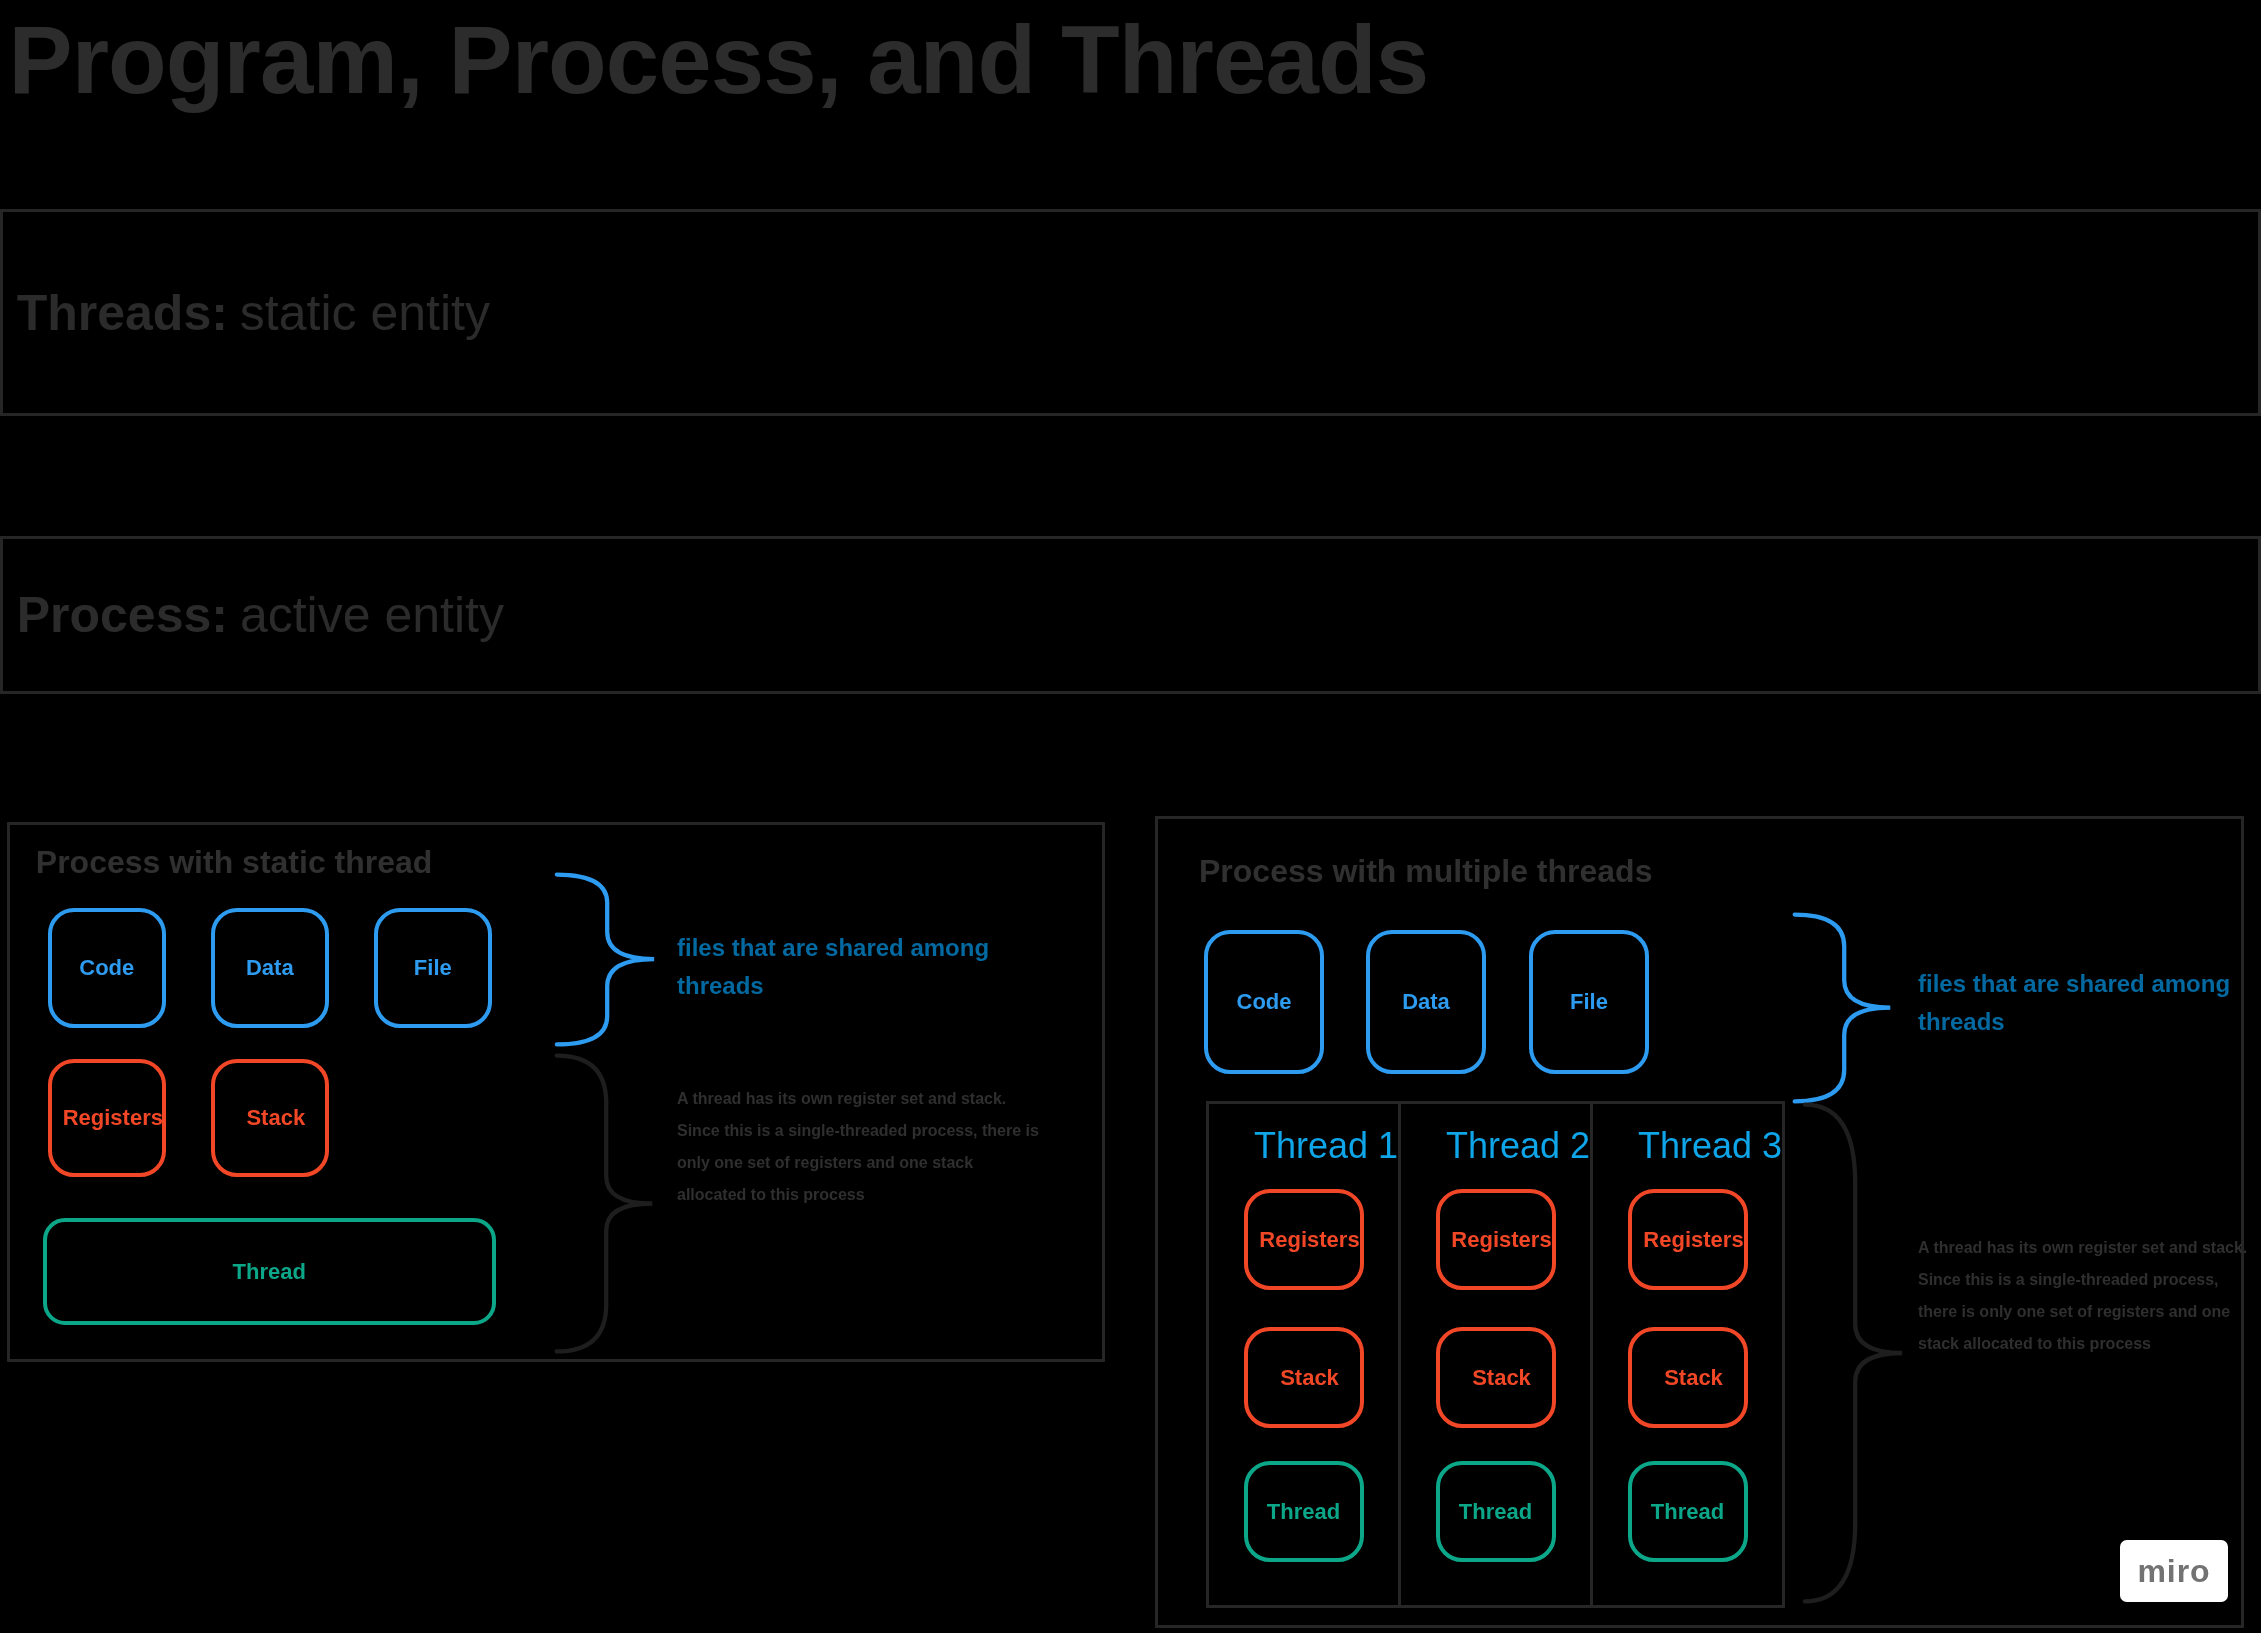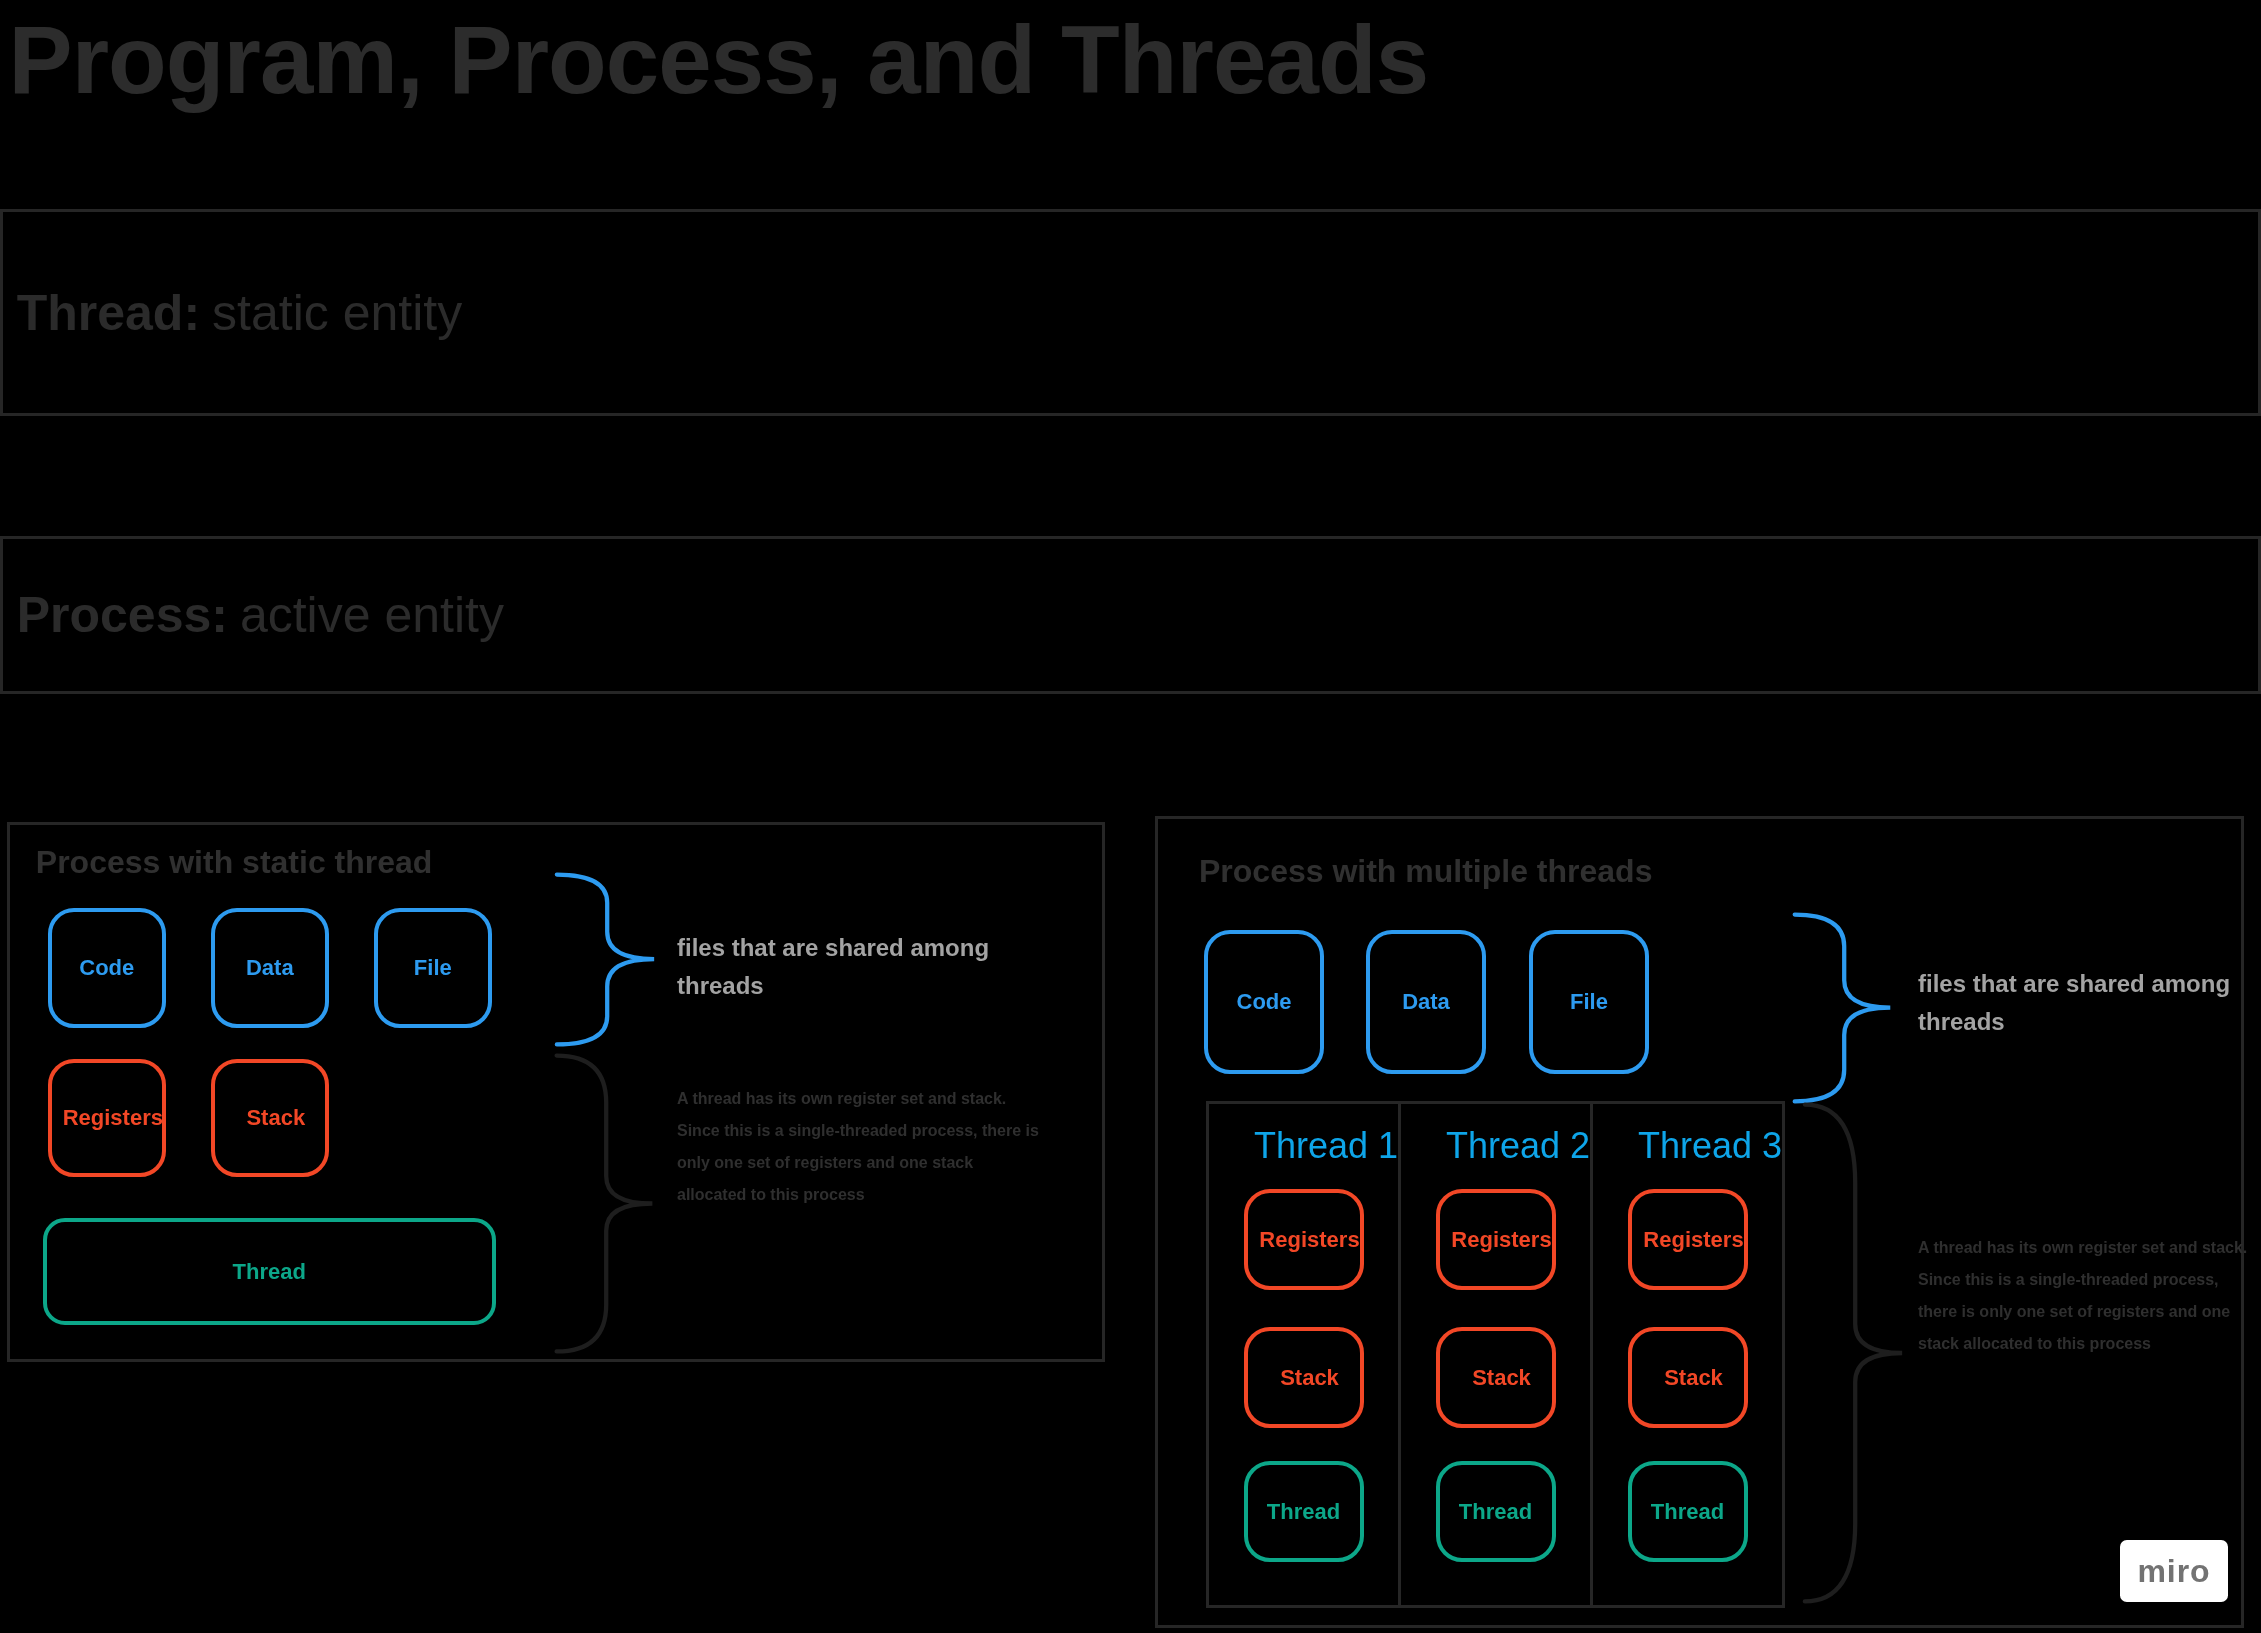--- a/index.html
+++ b/index.html
@@ -75,21 +75,21 @@
     position:absolute;top:20.5px;left:0;right:0;text-align:right;
     font-size:36px;font-weight:400;color:#0ea5e9;padding-left:32px;
   }
   .thread-col .node{left:50%;transform:translateX(-50%);width:120px;height:101px;}
   .thread-col .node.n1{top:85px;}
   .thread-col .node.n2{top:223px;}
   .thread-col .node.n3{top:357px;}
 
   .brace{position:absolute;}
   .blue-note{
-    position:absolute;color:#a3a3a3;font-weight:700;
+    position:absolute;color:#0369a1;font-weight:700;
     font-size:24px;line-height:38px;
   }
   #lp-blue-note{left:677px;top:929px;width:376px;}
   #rp-blue-note{left:1918px;top:965px;width:376px;}
   .gray-note{
     position:absolute;color:#2f2f2f;font-weight:700;
     font-size:16px;line-height:32px;
   }
   #lp-gray-note{left:677px;top:1083px;width:367px;}
   #rp-gray-note{left:1918px;top:1232px;width:337px;}
@@ -101,21 +101,21 @@
     font-size:32px;font-weight:600;color:#737373;letter-spacing:0.9px;
     cursor:pointer;
   }
 </style>
 </head>
 <body>
 
 <div class="page-title">Program, Process, and Threads</div>
 
 <div class="def-box" id="program-box">
-  <span class="term">Thread:</span>
+  <span class="term">Threads:</span>
   <span class="text">static entity</span>
 </div>
 
 <div class="def-box" id="process-box">
   <span class="term">Process:</span>
   <span class="text">active entity</span>
 </div>
 
 <div class="panel" id="left-panel">
   <div class="panel-title">Process with static thread</div>

